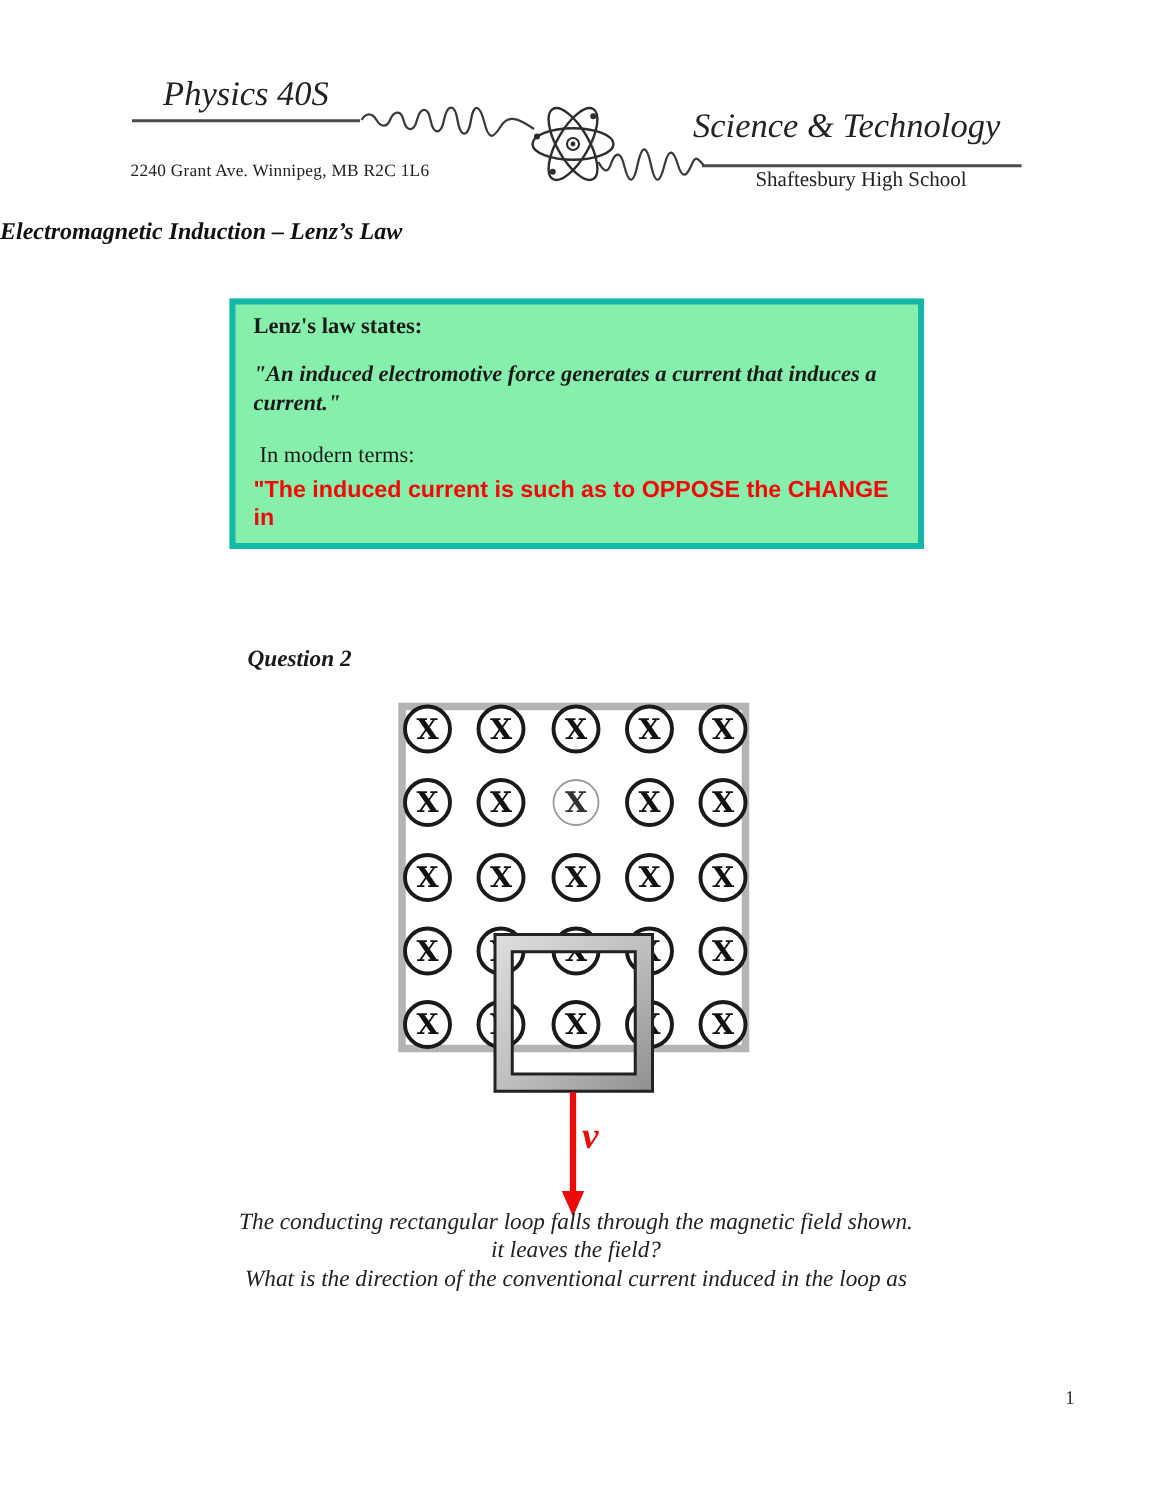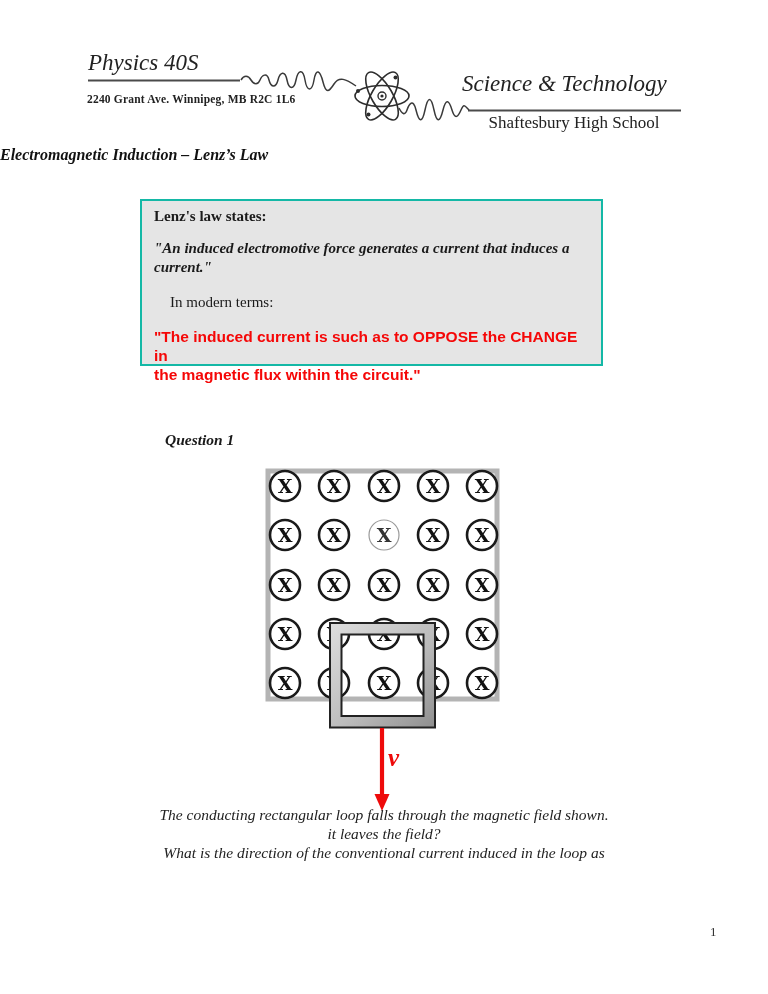--- a/index.html
+++ b/index.html
@@ -4,37 +4,37 @@
 <style>
   html,body{margin:0;padding:0;}
   body{
     width:768px;height:994px;position:relative;background:#ffffff;
     font-family:"Liberation Serif",serif;color:#1a1a1a;overflow:hidden;
   }
   .abs{position:absolute;}
   #art{position:absolute;left:0;top:0;width:768px;height:994px;pointer-events:none;}
 
   
-  .course-title{left:88px;top:50px;width:152px;text-align:left;
+  .course-title{left:88px;top:50px;width:152px;text-align:center;
     font-style:italic;font-size:23px;color:#222;}
-  .address{left:87px;top:93px;font-size:11.5px;letter-spacing:.2px;color:#222;font-weight:bold;}
+  .address{left:87px;top:108px;font-size:11.5px;letter-spacing:.2px;color:#222;}
   .dept-title{left:462px;top:71px;width:224px;text-align:left;
     font-style:italic;font-size:23px;color:#222;}
-  .school-name{left:462px;top:113px;width:224px;text-align:center;font-size:17px;color:#222;}
+  .school-name{left:462px;top:113px;width:224px;text-align:center;font-size:14px;color:#222;}
 
   
   .doc-title{left:0;top:146px;width:768px;text-align:left;
     font-weight:bold;font-style:italic;font-size:16px;color:#111;}
 
   
-  .law-box{left:140px;top:199px;width:463px;height:167px;border:2px solid #14b8a6;
-    box-sizing:border-box;padding:7px 12px 0 12px;background:#e5e5e5;}
+  .law-box{left:153px;top:199px;width:463px;height:167px;border:4px solid #14b8a6;
+    box-sizing:border-box;padding:7px 12px 0 12px;background:#86efac;}
   .law-heading{font-weight:bold;font-size:15px;margin:0 0 14px 0;}
   .law-quote{font-weight:bold;font-style:italic;font-size:15px;line-height:18.5px;margin:0 0 17px 0;}
-  .modern-intro{font-size:15px;line-height:18px;margin:16px;}
+  .modern-intro{font-size:15px;line-height:18px;margin:4px;}
   .modern-quote{font-family:"Liberation Sans",sans-serif;font-weight:bold;
     font-size:15.5px;line-height:19px;color:#f50707;margin:0;}
 
   .question-label{left:165px;top:431px;font-weight:bold;font-style:italic;font-size:15.5px;}
 
   .v-label{left:388px;top:744px;font-weight:bold;font-style:italic;font-size:25px;color:#ee0a0a;}
 
   .caption{left:0;top:806px;width:768px;text-align:center;
     font-style:italic;font-size:15.5px;line-height:18.8px;color:#222;}
 
@@ -145,25 +145,24 @@
 
 <div class="abs law-box">
   <p class="law-heading">Lenz's law states:</p>
   <div class="law-quote">
     <div>"An induced electromotive force generates a current that induces a</div>
     <div>current."</div>
   </div>
   <p class="modern-intro">In modern terms:</p>
   <div class="modern-quote" style="color: rgb(245, 7, 7);">
     <div>"The induced current is such as to OPPOSE the CHANGE in</div>
-    <div>the magnetic flux within the circuit."</div>
   </div>
 </div>
 
-<div class="abs question-label">Question 1</div>
+<div class="abs question-label">Question 2</div>
 
 <div class="abs v-label" style="color: rgb(238, 10, 10);">v</div>
 
 <div class="abs caption">
   <div>The conducting rectangular loop falls through the magnetic field shown.</div>
   <div>it leaves the field?</div>
   <div>What is the direction of the conventional current induced in the loop as</div>
 </div>
 
 <div class="abs page-number">1</div>

